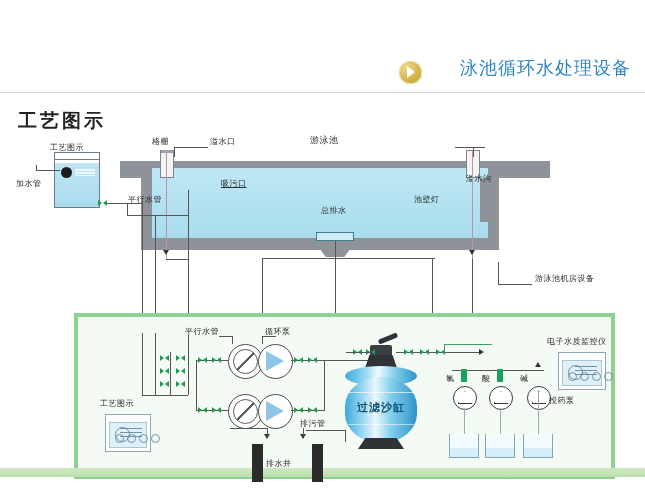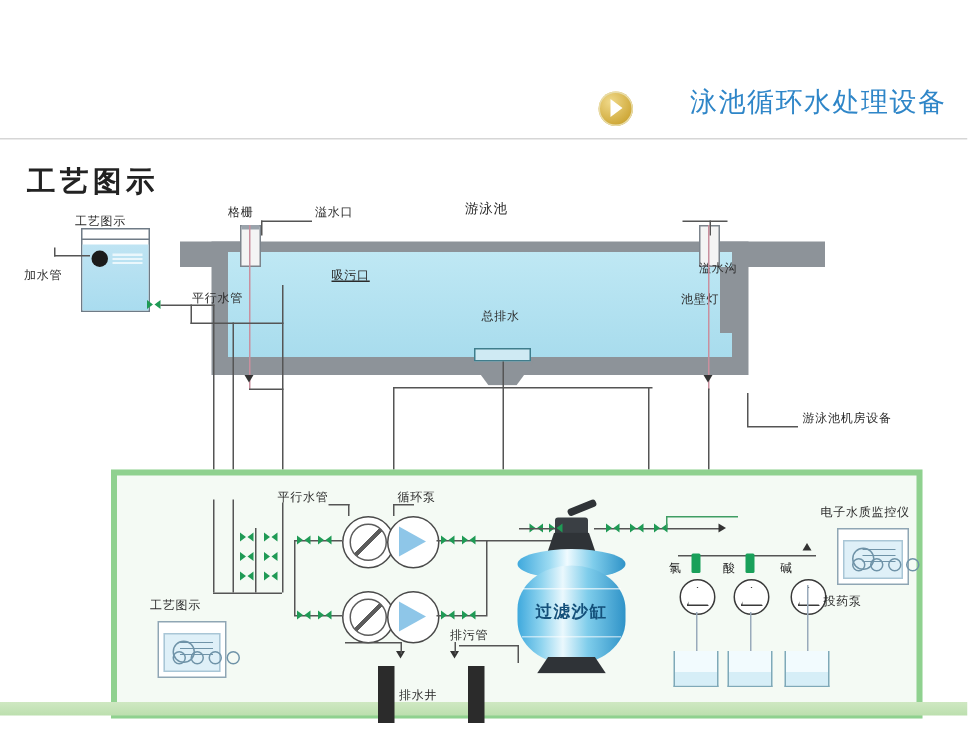--- a/index.html
+++ b/index.html
@@ -163,21 +163,21 @@
   <div class="drain-funnel"></div>
 
   <div class="lb" style="left:50px;top:144px;">工艺图示</div>
   <div class="lb" style="left:16px;top:180px;">加水管</div>
   <div class="lb" style="left:152px;top:138px;">格栅</div>
   <div class="lb" style="left:210px;top:138px;">溢水口</div>
   <div class="lb" style="left:310px;top:136px;font-size:9px;">游泳池</div>
   <div class="lb" style="left:221px;top:180px;text-decoration:underline;">吸污口</div>
   <div class="lb" style="left:128px;top:196px;font-family:Liberation Mono, monospace;">平行水管</div>
   <div class="lb" style="left:321px;top:207px;">总排水</div>
-  <div class="lb" style="left:414px;top:196px;margin-left:40px;">池壁灯</div>
+  <div class="lb" style="left:414px;top:196px;">池壁灯</div>
   <div class="lb" style="left:466px;top:139px;margin-top:36px;">溢水沟</div>
   <div class="lb" style="left:535px;top:275px;">游泳池机房设备</div>
 
   <div class="h" style="left:174px;top:147px;width:34px;"></div>
   <div class="v" style="left:174px;top:147px;height:10px;"></div>
   <div class="h" style="left:455px;top:147px;width:30px;"></div>
   <div class="v" style="left:473px;top:147px;height:10px;"></div>
   <div class="h" style="left:498px;top:284px;width:34px;"></div>
   <div class="v" style="left:498px;top:262px;height:22px;"></div>
 

